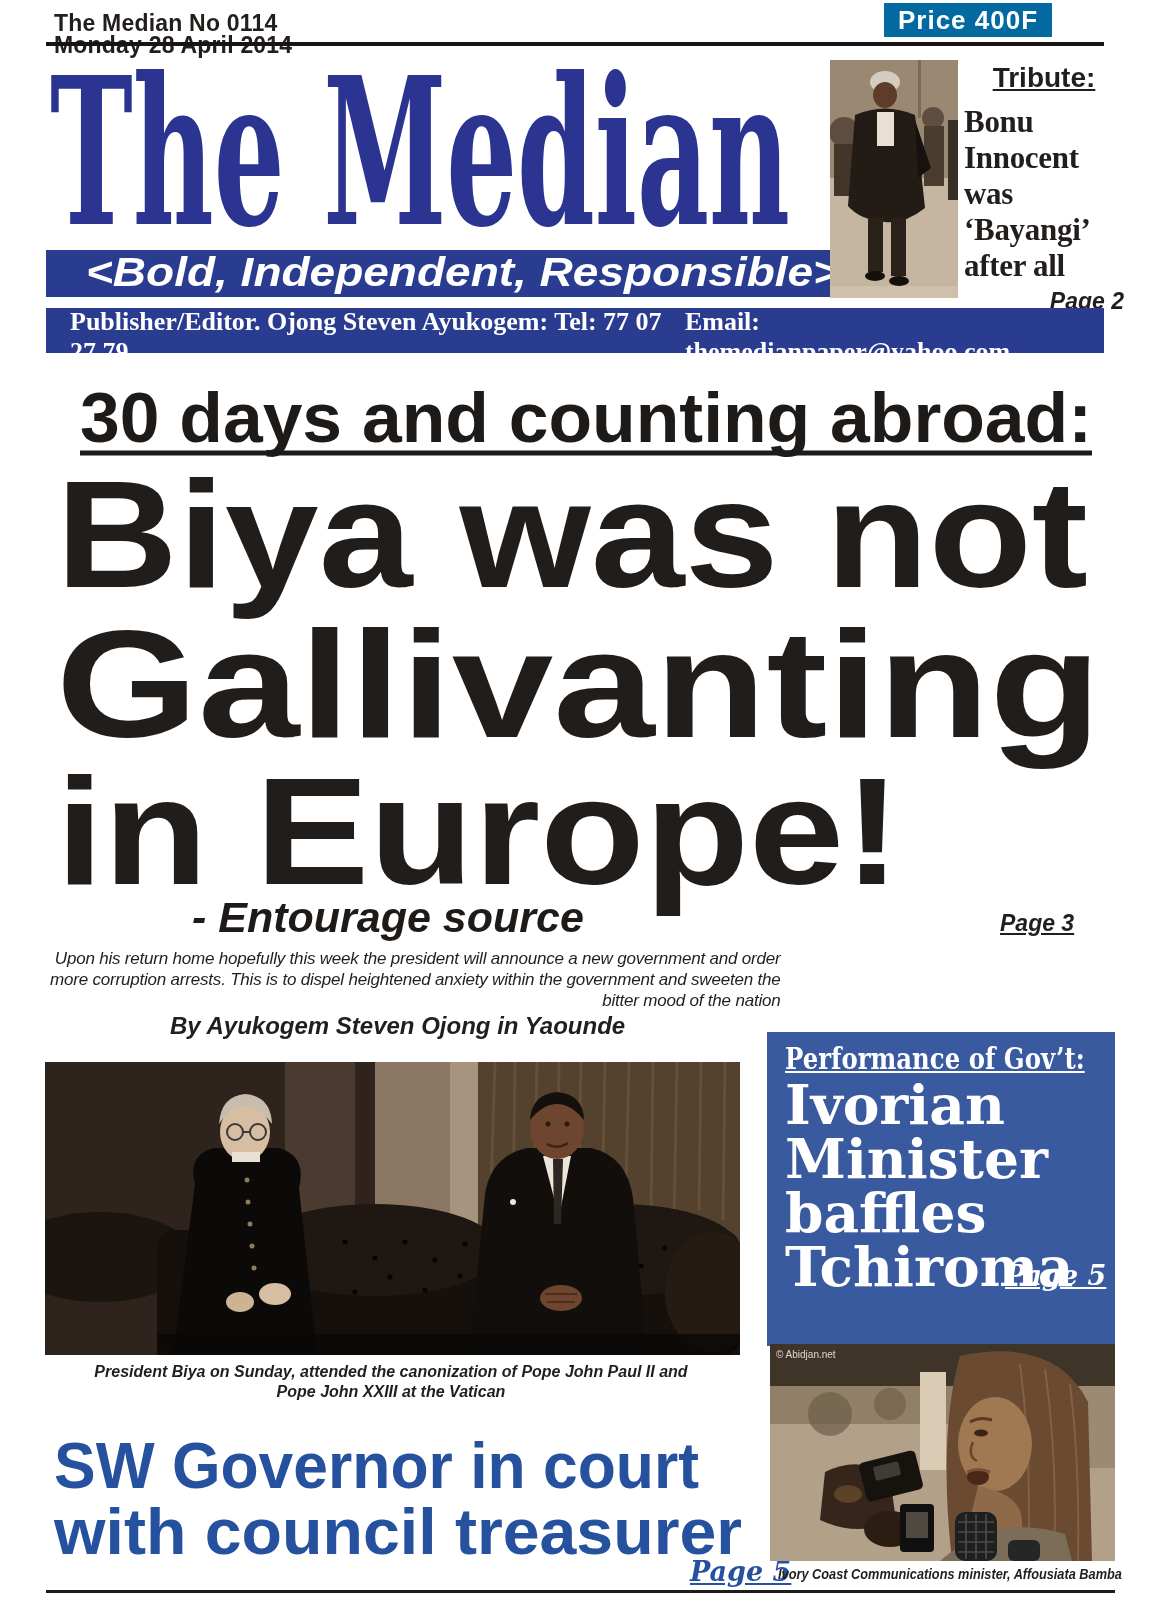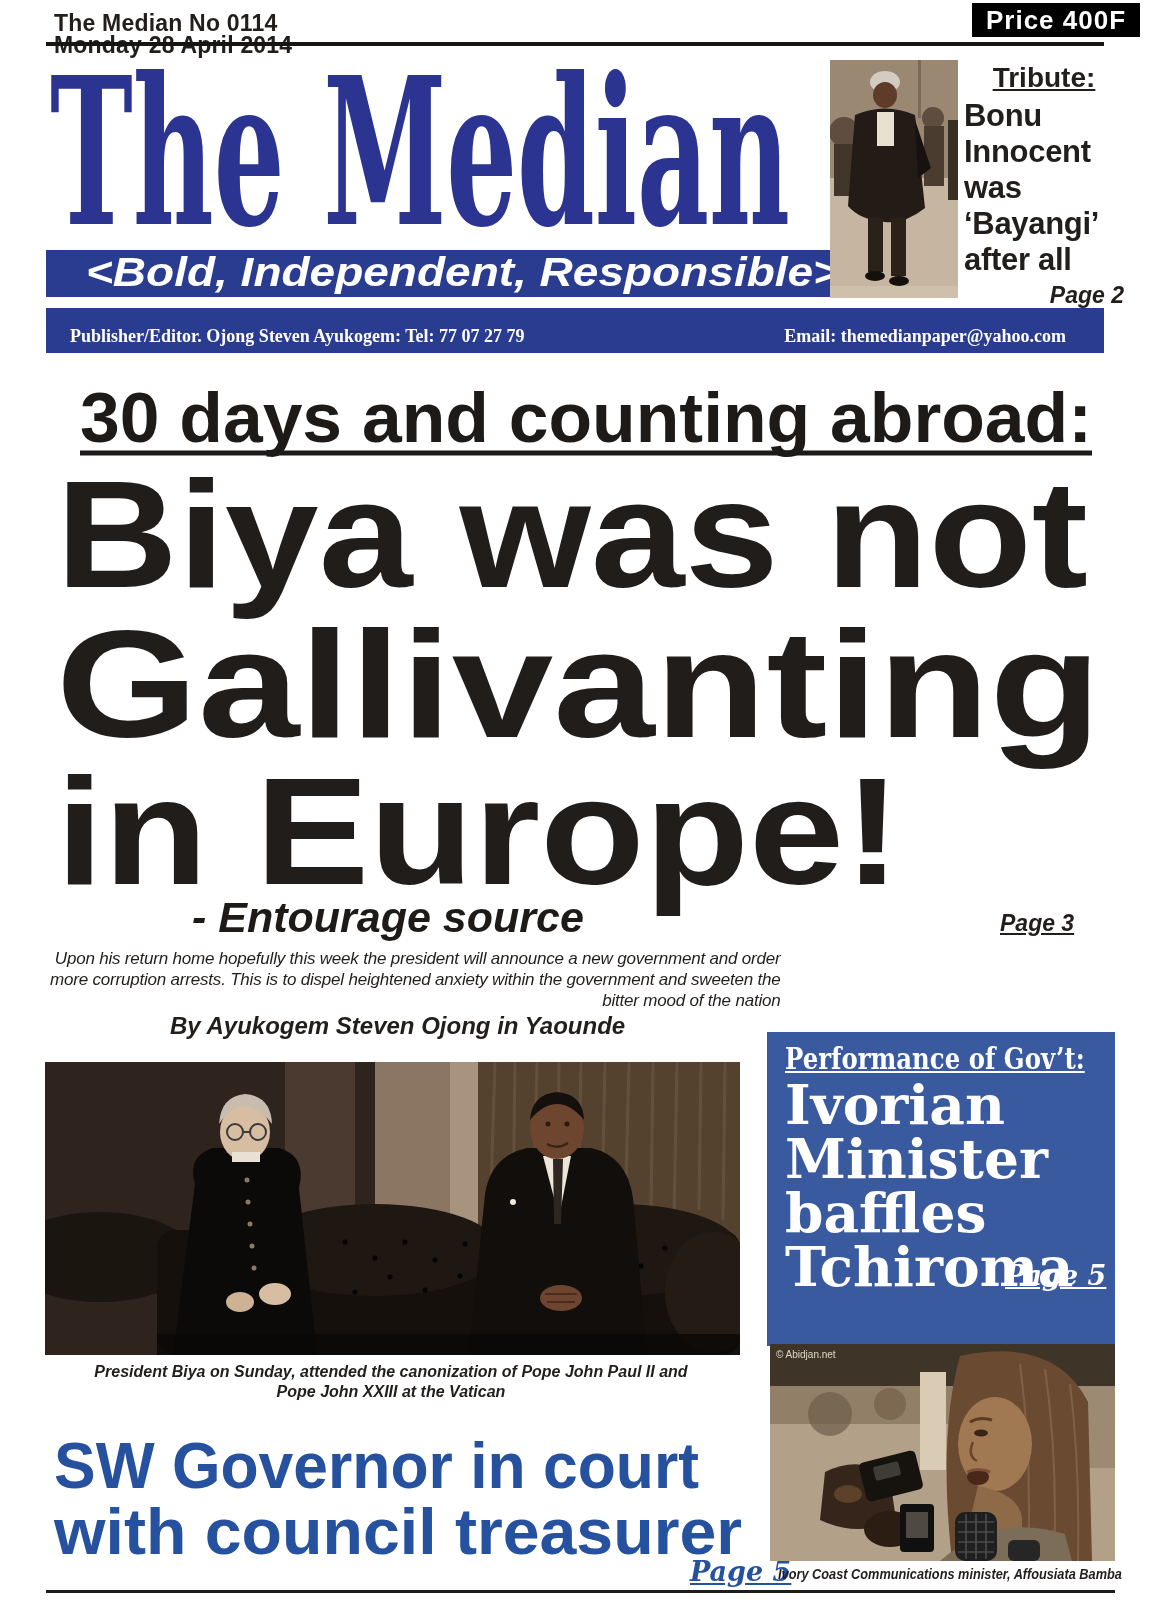--- a/index.html
+++ b/index.html
@@ -2,36 +2,36 @@
 <html><head>
 <meta charset="utf-8">
 <style>
   html,body{margin:0;padding:0;background:#e8e8e8;}
   #page{position:relative;width:1160px;height:1600px;background:#ffffff;margin:0 auto;
         font-family:"Liberation Sans",sans-serif;color:#221e1c;overflow:hidden;}
   .abs{position:absolute;}
 
   
   .edition{left:54px;top:4px;font-size:23px;font-weight:bold;line-height:22px;letter-spacing:.2px;margin-top:8px;}
-  .price-box{left:972px;top:3px;width:168px;height:34px;background:#000000;color:#fff;
+  .price-box{left:884px;top:3px;width:168px;height:34px;background:#0369a1;color:#fff;
              font-size:26px;font-weight:bold;display:flex;align-items:center;justify-content:center;letter-spacing:1px;}
   .top-rule{left:46px;top:42px;width:1058px;height:4px;background:#181414;}
 
   
   .masthead-svg{left:46px;top:44px;}
   .slogan-bar{left:46px;top:250px;width:780px;height:47px;background:#2A3C8F;padding-left:28px;}
   .publisher-bar{left:46px;top:308px;width:1058px;height:45px;background:#2A3C8F;color:#fff;
                  display:flex;align-items:center;justify-content:space-between;box-sizing:border-box;
-                 padding:12px 38px 0 24px;font-family:"Liberation Serif",serif;font-weight:bold;font-size:18px;}
+                 padding:12px 38px 0 24px;font-family:"Liberation Serif",serif;font-weight:bold;font-size:26px;}
 
   
   .tribute-photo{left:830px;top:60px;}
   .tribute-text{left:964px;top:62px;width:160px;}
   .tribute-kicker{font-size:28px;font-weight:bold;text-decoration:underline;text-align:center;}
-  .tribute-headline{font-size:31px;font-weight:bold;line-height:36px;margin-top:4px;letter-spacing:-.3px;}
+  .tribute-headline{font-size:31px;font-weight:bold;line-height:36px;margin-top:10px;letter-spacing:-.3px;font-family:Liberation Serif, serif;}
   .tribute-page{font-size:23px;font-weight:bold;font-style:italic;text-align:right;margin-top:4px;}
 
   
   .kicker-svg{left:70px;top:386px;}
   .headline-svg{left:48px;top:462px;}
   .attribution{left:192px;top:893px;font-size:43px;font-weight:bold;font-style:italic;color:#1d1a18;text-align:right;}
   .page3{left:1000px;top:910px;font-size:23px;font-weight:bold;font-style:italic;text-decoration:underline;}
   .deck{left:50px;top:948px;font-size:17px;font-weight:normal;font-style:italic;line-height:21px;white-space:nowrap;text-align:right;}
   .deck div{letter-spacing:-.2px;}
   .byline{left:170px;top:1012px;font-size:24px;font-weight:bold;font-style:italic;}

